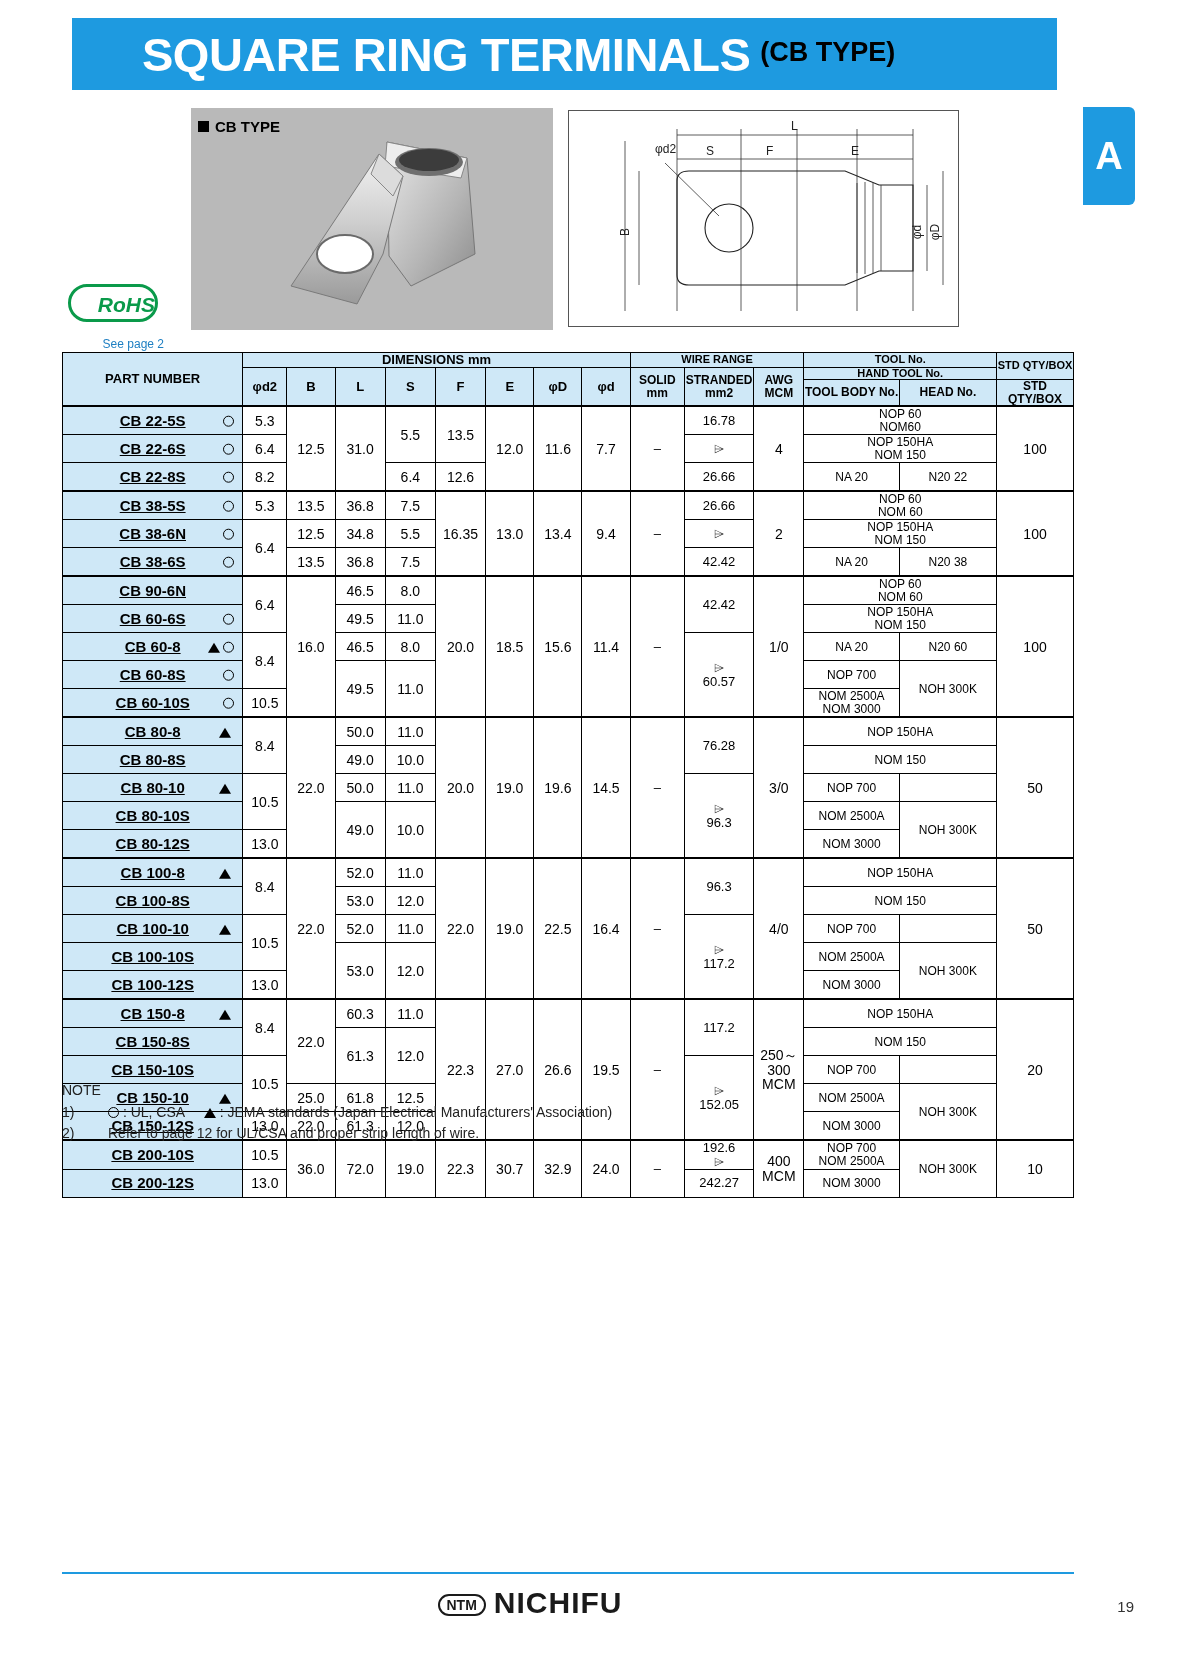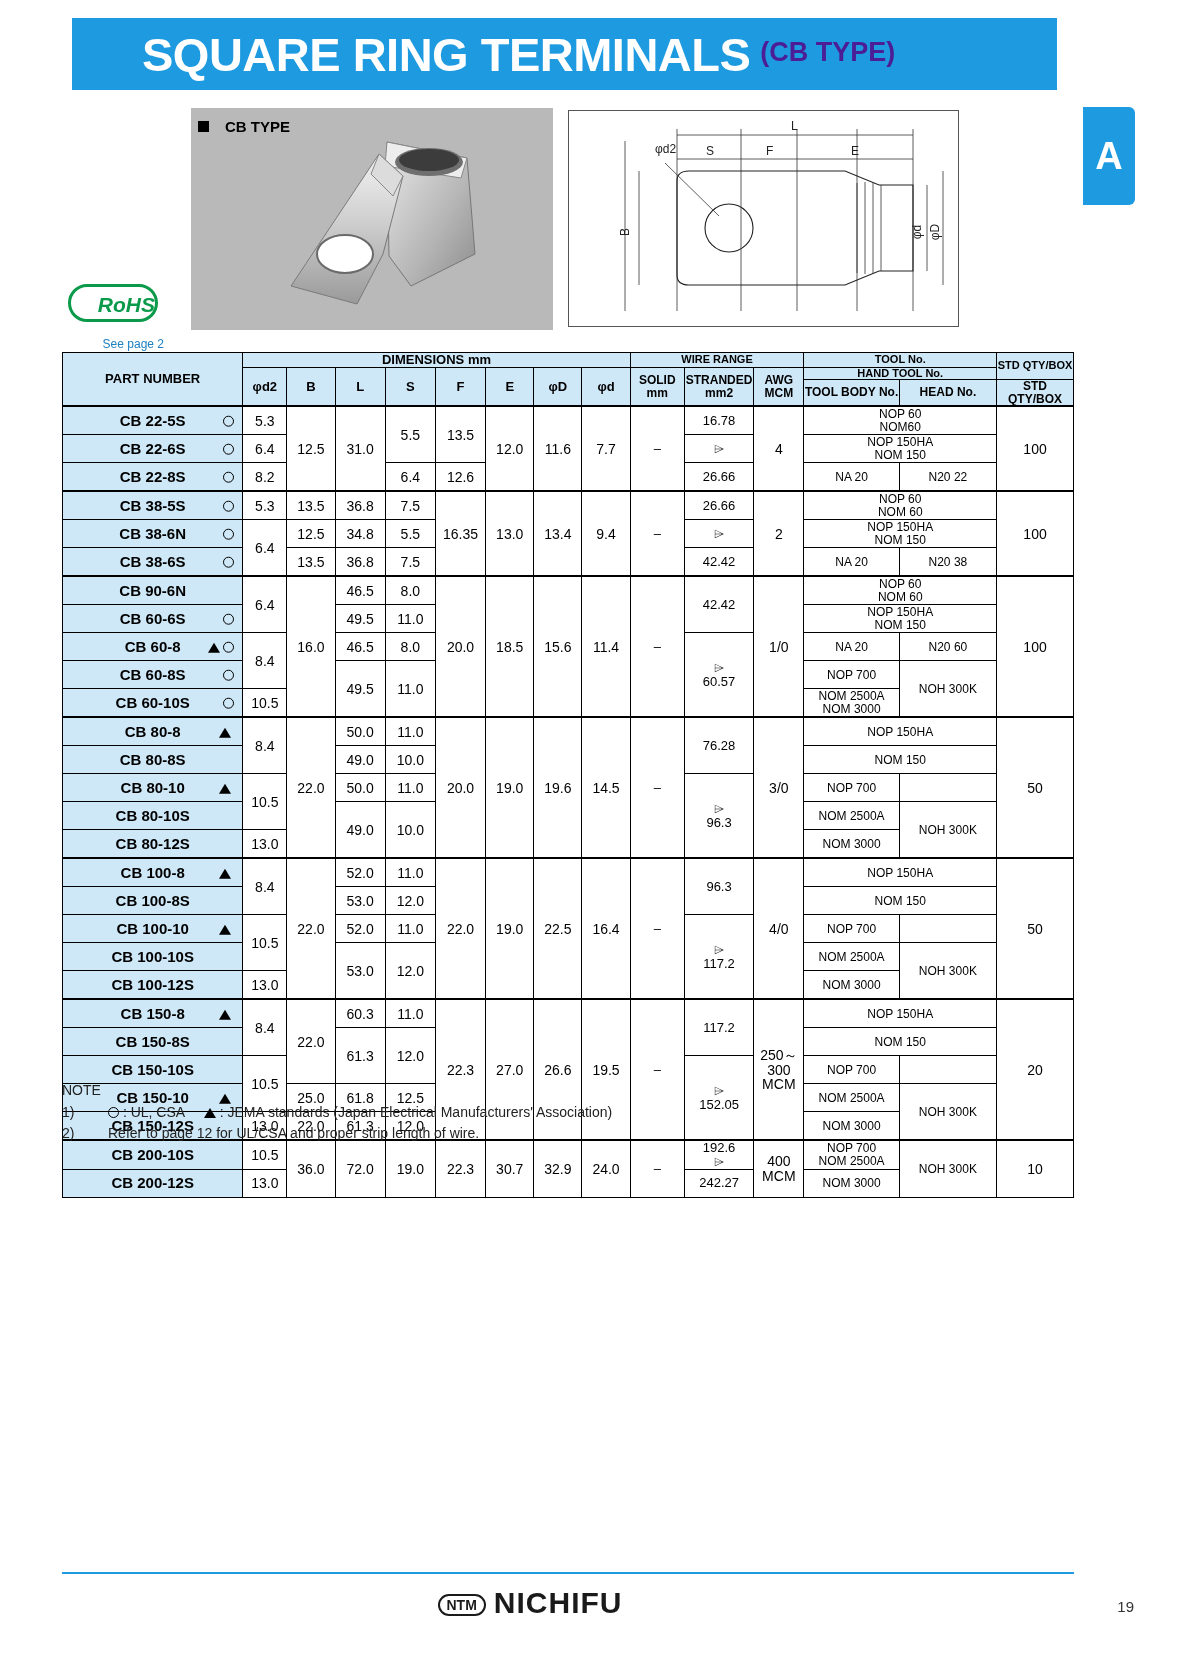--- a/index.html
+++ b/index.html
@@ -31,21 +31,21 @@
   }
   .page-header .title-main {
     color: #fff;
     font-size: 47px;
     font-weight: bold;
     letter-spacing: -0.5px;
     font-family: "Liberation Sans", sans-serif;
     margin-left: 44px;
   }
   .page-header .title-sub {
-    color: #4c1d95;
+    color: #000000;
     font-size: 27px;
     font-weight: bold;
     margin-left: 10px;
     padding-bottom: 3px;
   }
 
   
   .side-tab {
     position: absolute;
     left: 1083px;
@@ -73,21 +73,21 @@
   }
   .photo-label {
     position: absolute;
     left: 198px;
     top: 118px;
     font-size: 15px;
     font-weight: bold;
     color: #000;
     display: flex;
     align-items: center;
-    gap: 16px;
+    gap: 6px;
     z-index: 3;
   }
   .photo-label .sq {
     width: 11px;
     height: 11px;
     background: #000;
     display: inline-block;
   }
   .lug-shape {
     position: absolute;
@@ -163,20 +163,21 @@
     font-size: 12px;
   }
   td.pn {
     text-align: left;
     font-weight: bold;
     font-size: 15px;
     padding-left: 14px;
     background: #cfe8f7;
     position: relative;
     height: 27px;
+    text-decoration: underline;
   }
   td.pn .marks {
     position: absolute;
     right: 8px;
     top: 50%;
     transform: translateY(-50%);
     font-size: 12px;
     letter-spacing: 2px;
   }
   .circ {

